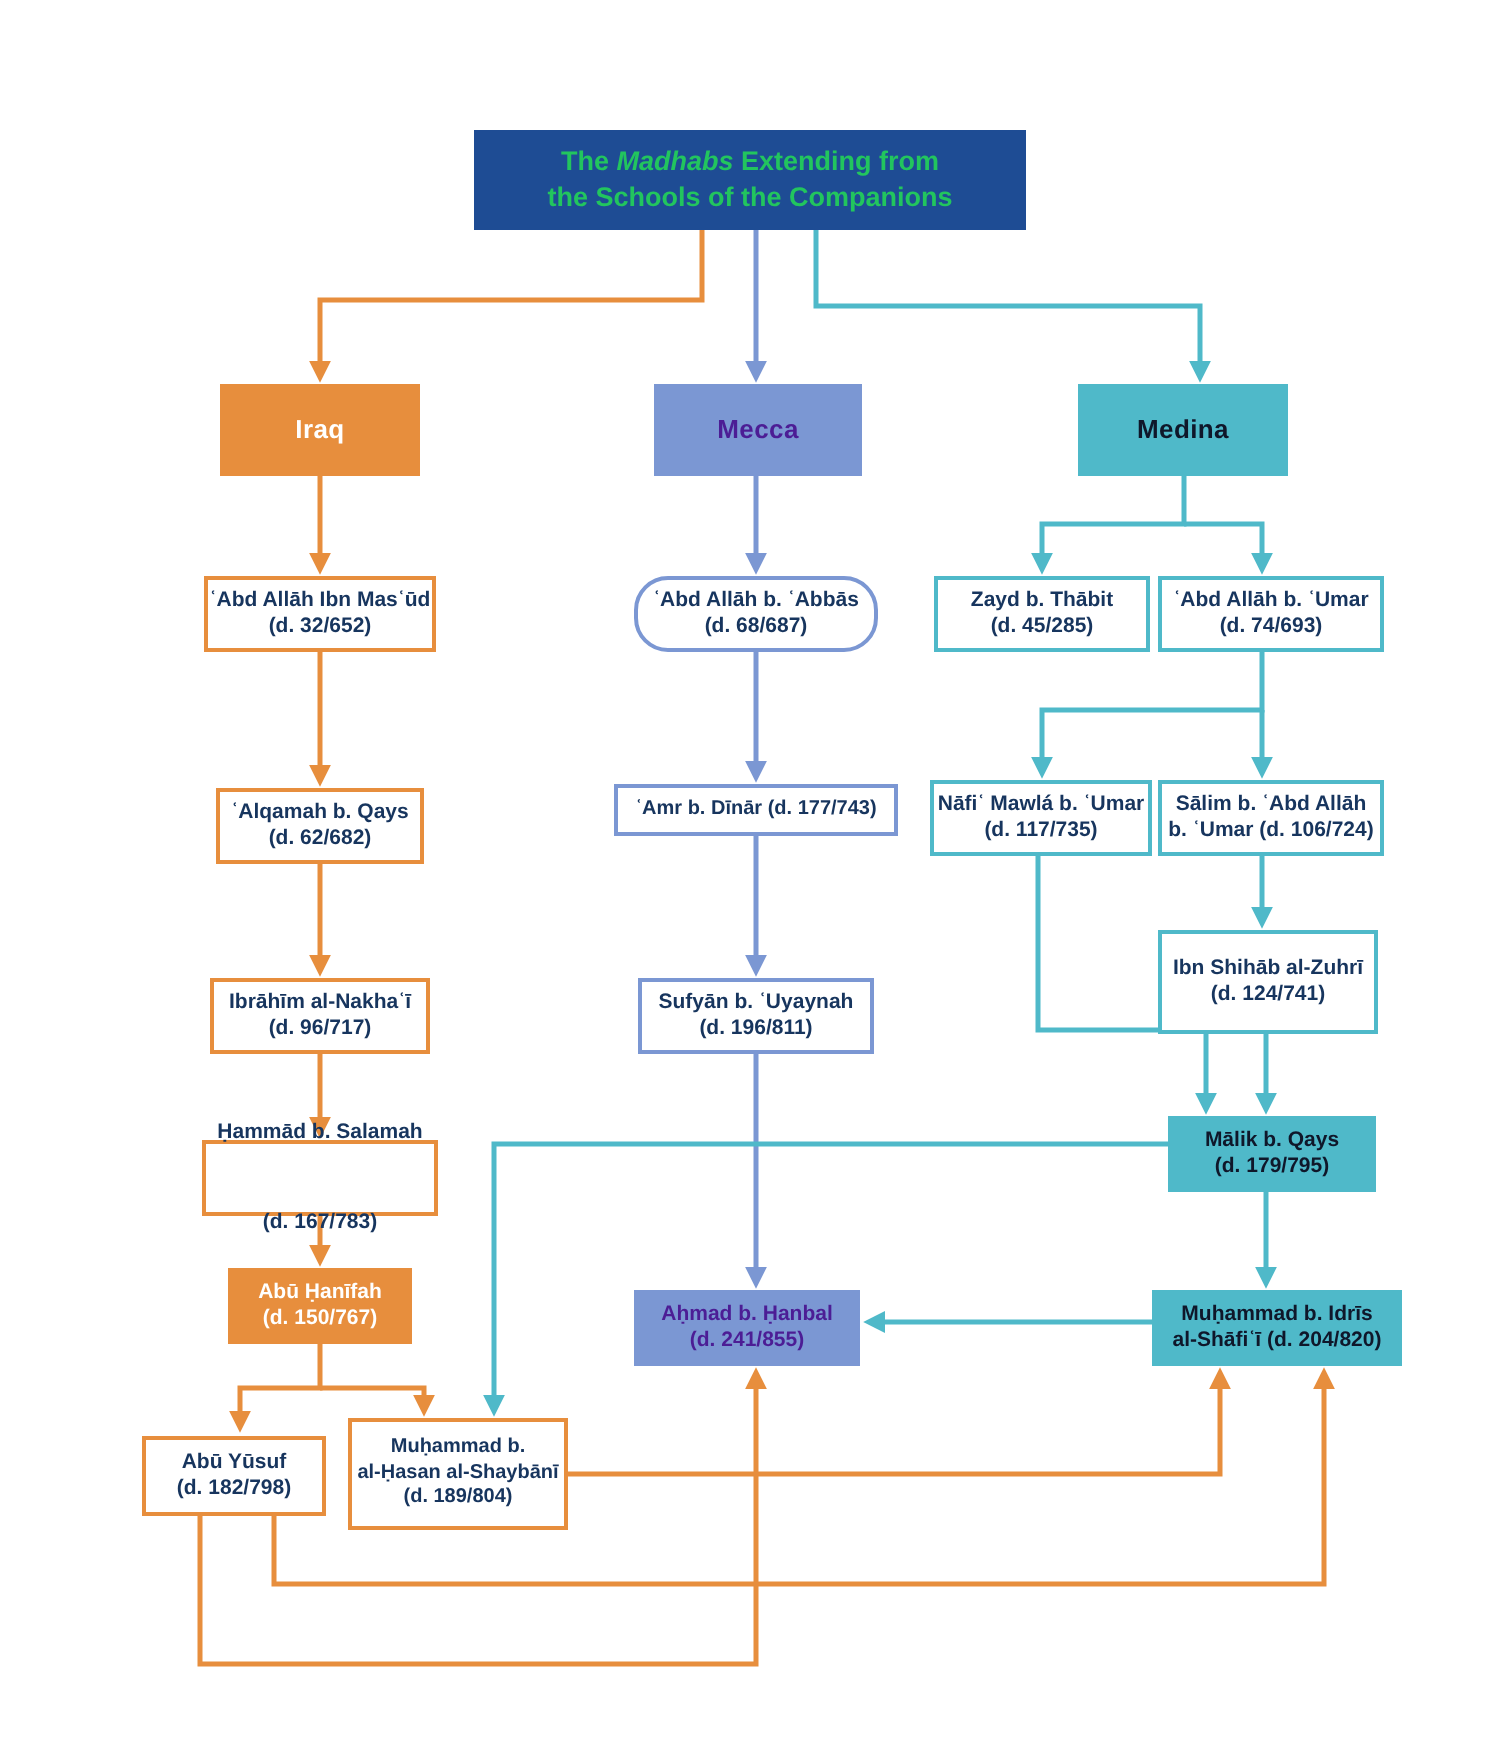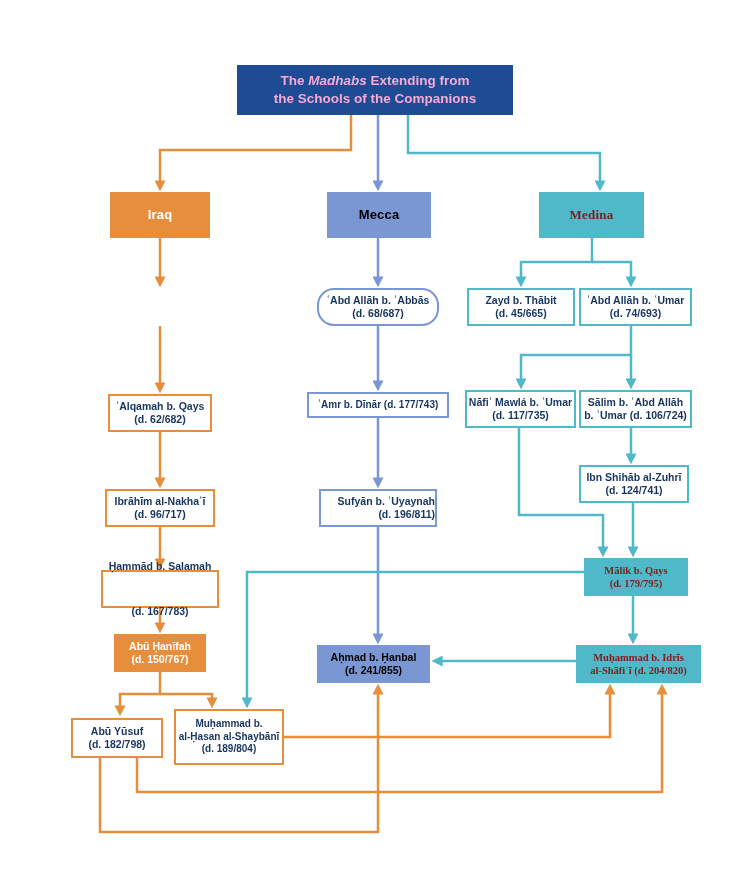--- a/index.html
+++ b/index.html
@@ -12,25 +12,25 @@
     position:absolute;z-index:2;box-sizing:border-box;background:#fff;
     border:2px solid #000;display:flex;flex-direction:column;justify-content:center;
     align-items:center;text-align:center;font-weight:bold;font-size:10.5px;
     line-height:1.28;color:var(--navy);white-space:nowrap;
   }
   .node .ln{display:block;}
   .o{border-color:var(--orange);}
   .b{border-color:var(--blue);}
   .t{border-color:var(--teal);}
   .fill-o{background:var(--orange);border-color:var(--orange);color:#fff;}
-  .fill-b{background:var(--blue);border-color:var(--blue);color:#000000;}
-  .fill-t{background:var(--teal);border-color:var(--teal);color:#7f1d1d;font-family:Liberation Serif, serif;}
+  .fill-b{background:var(--blue);border-color:var(--blue);color:#4c1d95;}
+  .fill-t{background:var(--teal);border-color:var(--teal);color:#0f172a;}
   .hdr{font-size:13px;letter-spacing:.2px;}
   .title-box{
-    background:var(--titlenavy);border-color:var(--titlenavy);color:#f9a8d4;
+    background:var(--titlenavy);border-color:var(--titlenavy);color:#22c55e;
     font-size:13.5px;line-height:1.35;
   }
   .title-box em{font-style:italic;}
   .small{font-size:10px;}
   .wire{fill:none;stroke-width:2.5px;}
   .wo{stroke:var(--orange);}
   .wb{stroke:var(--blue);}
   .wt{stroke:var(--teal);}
 </style>
 </head>
@@ -84,20 +84,24 @@
 
   <div class="node title-box" style="left:237px;top:65px;width:276px;height:50px;">
     <span class="ln"><span>The </span><em>Madhabs</em><span> Extending from</span></span>
     <span class="ln">the Schools of the Companions</span>
   </div>
 
   <div class="node fill-o hdr" style="left:110px;top:192px;width:100px;height:46px;">Iraq</div>
   <div class="node fill-b hdr" style="left:327px;top:192px;width:104px;height:46px;">Mecca</div>
   <div class="node fill-t hdr" style="left:539px;top:192px;width:105px;height:46px;">Medina</div>
 
+  <div class="node o" style="left:102px;top:288px;width:116px;height:38px;">
+    <span class="ln">ʿAbd Allāh Ibn Masʿūd</span>
+    <span class="ln">(d. 32/652)</span>
+  </div>
   <div class="node o" style="left:108px;top:394px;width:104px;height:38px;">
     <span class="ln">ʿAlqamah b. Qays</span>
     <span class="ln">(d. 62/682)</span>
   </div>
   <div class="node o" style="left:105px;top:489px;width:110px;height:38px;">
     <span class="ln">Ibrāhīm al-Nakhaʿī</span>
     <span class="ln">(d. 96/717)</span>
   </div>
   <div class="node o" style="left:101px;top:570px;width:118px;height:38px;gap:32px;">
     <span class="ln">Ḥammād b. Salamah</span>
@@ -117,46 +121,46 @@
     <span class="ln">(d. 189/804)</span>
   </div>
 
   <div class="node b" style="left:317px;top:288px;width:122px;height:38px;border-radius:17px;">
     <span class="ln">ʿAbd Allāh b. ʿAbbās</span>
     <span class="ln">(d. 68/687)</span>
   </div>
   <div class="node b small" style="left:307px;top:392px;width:142px;height:26px;">
     <span class="ln">ʿAmr b. Dīnār (d. 177/743)</span>
   </div>
-  <div class="node b" style="left:319px;top:489px;width:118px;height:38px;align-items:flex-end;">
+  <div class="node b" style="left:319px;top:489px;width:118px;height:38px;">
     <span class="ln">Sufyān b. ʿUyaynah</span>
     <span class="ln">(d. 196/811)</span>
   </div>
   <div class="node fill-b" style="left:317px;top:645px;width:113px;height:38px;">
     <span class="ln">Aḥmad b. Ḥanbal</span>
     <span class="ln">(d. 241/855)</span>
   </div>
 
   <div class="node t" style="left:467px;top:288px;width:108px;height:38px;">
     <span class="ln">Zayd b. Thābit</span>
-    <span class="ln">(d. 45/665)</span>
+    <span class="ln">(d. 45/285)</span>
   </div>
   <div class="node t" style="left:579px;top:288px;width:113px;height:38px;">
     <span class="ln">ʿAbd Allāh b. ʿUmar</span>
     <span class="ln">(d. 74/693)</span>
   </div>
   <div class="node t" style="left:465px;top:390px;width:111px;height:38px;">
     <span class="ln">Nāfiʿ Mawlá b. ʿUmar</span>
     <span class="ln">(d. 117/735)</span>
   </div>
   <div class="node t" style="left:579px;top:390px;width:113px;height:38px;">
     <span class="ln">Sālim b. ʿAbd Allāh</span>
     <span class="ln">b. ʿUmar (d. 106/724)</span>
   </div>
-  <div class="node t" style="left:579px;top:465px;width:110px;height:38px;">
+  <div class="node t" style="left:579px;top:465px;width:110px;height:52px;">
     <span class="ln">Ibn Shihāb al-Zuhrī</span>
     <span class="ln">(d. 124/741)</span>
   </div>
   <div class="node fill-t" style="left:584px;top:558px;width:104px;height:38px;">
     <span class="ln">Mālik b. Qays</span>
     <span class="ln">(d. 179/795)</span>
   </div>
   <div class="node fill-t" style="left:576px;top:645px;width:125px;height:38px;">
     <span class="ln">Muḥammad b. Idrīs</span>
     <span class="ln">al-Shāfiʿī (d. 204/820)</span>

